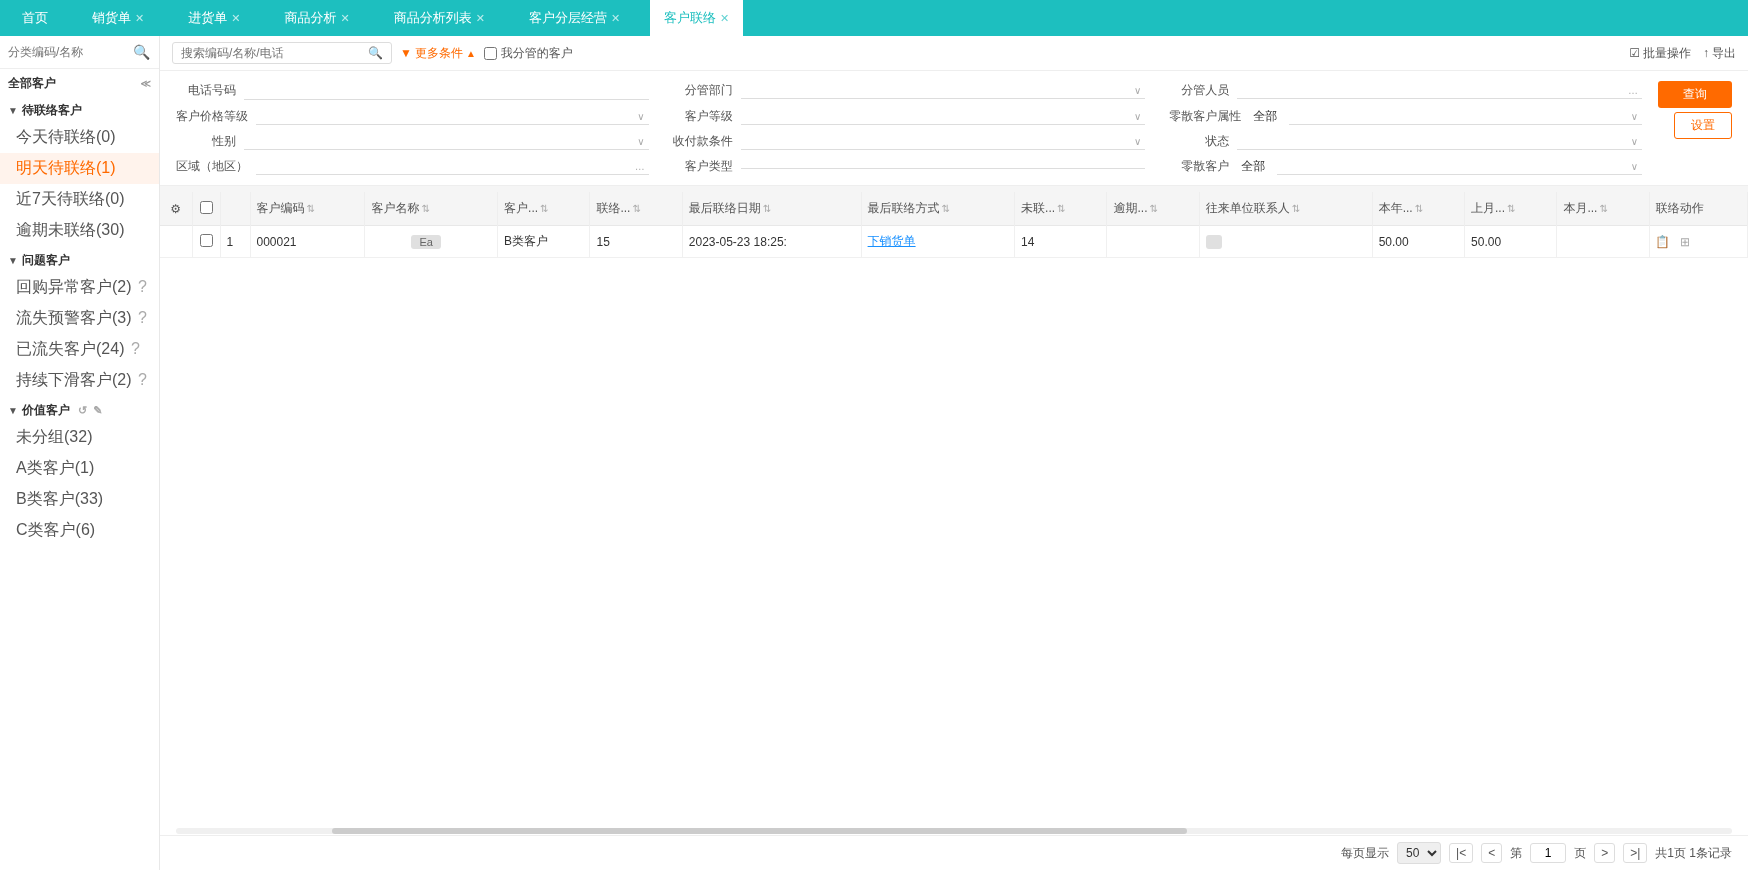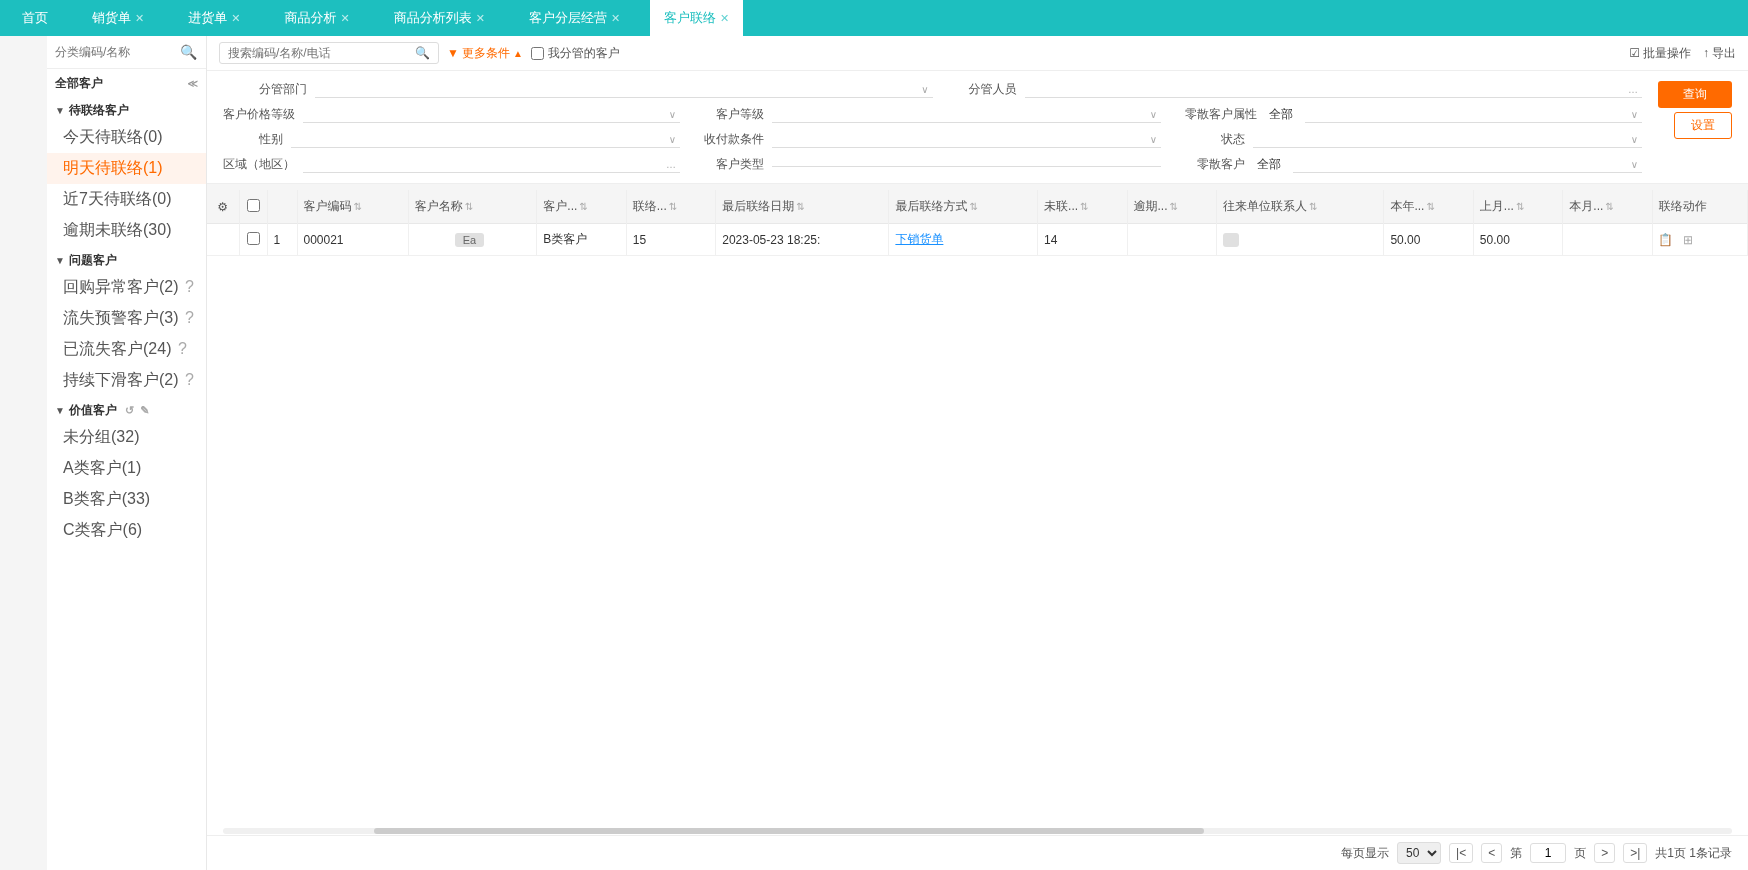--- a/index.html
+++ b/index.html
@@ -40,21 +40,20 @@
       overflow: hidden;
     }
 
     
     .sidebar {
       width: 160px;
       background: #fff;
       border-right: 1px solid #e8e8e8;
       overflow-y: auto;
       flex-shrink: 0;
-      margin-left: 47px;
     }
     .sidebar-search {
       padding: 8px;
       display: flex;
       align-items: center;
       border-bottom: 1px solid #eee;
     }
     .sidebar-search input {
       border: none;
       outline: none;
@@ -471,20 +470,24 @@
           <span>导出</span>
         </div>
       </div>
     </div>
 
     <div class="filter-panel">
       <div style="display:flex; gap:0; align-items:flex-start;">
         <div style="flex:1;">
 
           <div class="filter-row">
+            <div class="filter-item">
+              <span class="filter-label">电话号码</span>
+              <input class="filter-input" type="text" style="flex: 1.5 1 0%;">
+            </div>
             <div class="filter-divider"></div>
             <div class="filter-item">
               <span class="filter-label">分管部门</span>
               <div class="filter-select" style="flex:1.5;">
                 <span></span>
                   <span class="caret">∨</span>
               </div>
             </div>
             <div class="filter-divider"></div>
             <div class="filter-item">

